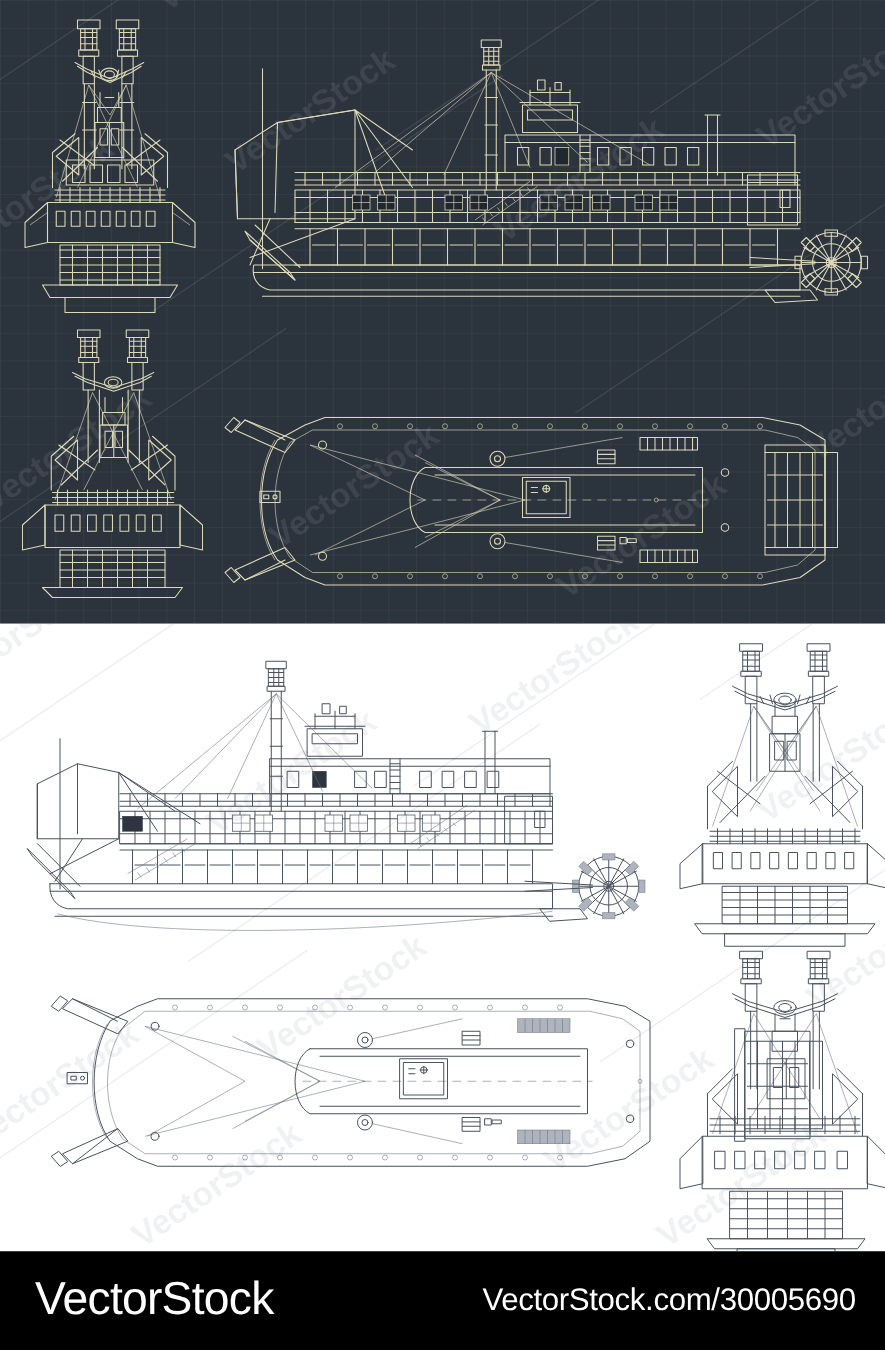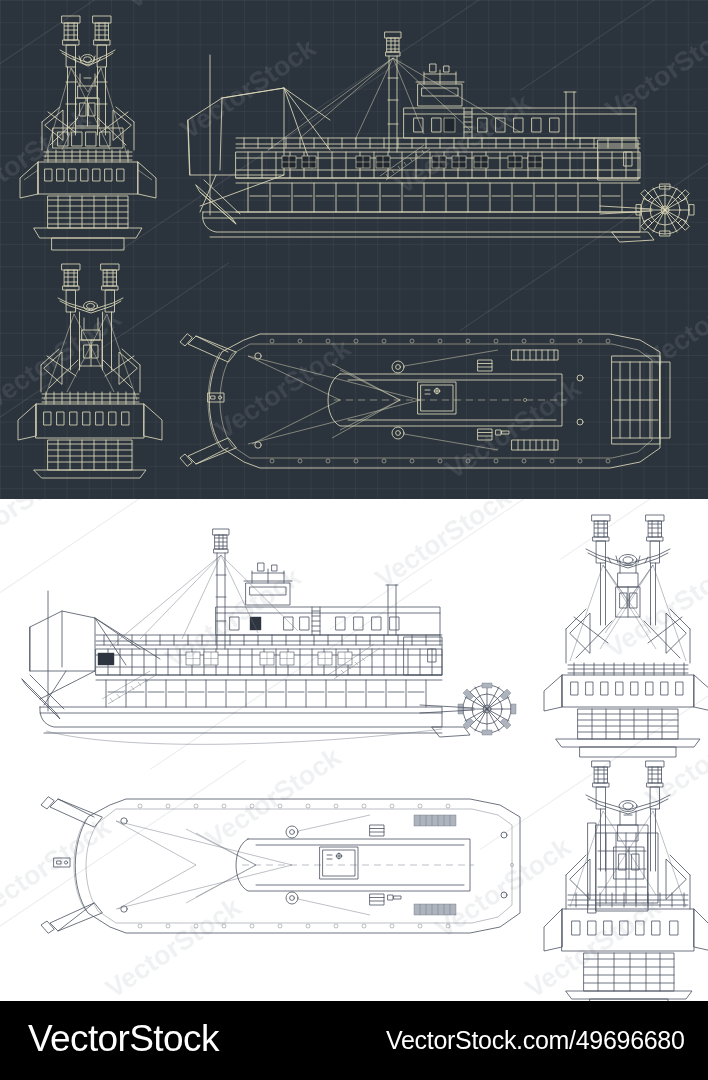--- a/index.html
+++ b/index.html
@@ -840,16 +840,16 @@
       <div class="wm wm-light" style="left:200px;top:330px;">VectorStock</div>
       <div class="wm wm-light" style="left:430px;top:420px;">VectorStock</div>
       <div class="wm wm-light" style="left:640px;top:290px;">VectorStock</div>
       <div class="wm wm-light" style="left:100px;top:480px;">VectorStock</div>
       <div class="wm wm-light" style="left:520px;top:480px;">VectorStock</div>
     </div>
   </div>
 
   <div id="footer">
     <div class="logo">VectorStock</div>
-    <div class="url">VectorStock.com/49696680</div>
+    <div class="url">VectorStock.com/30005690</div>
   </div>
 
 </div>
 
 </body></html>

